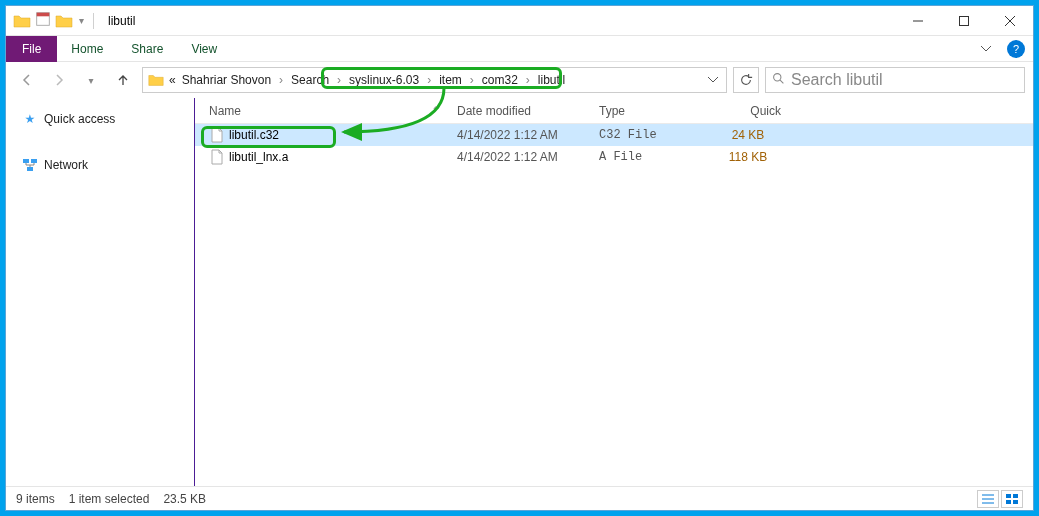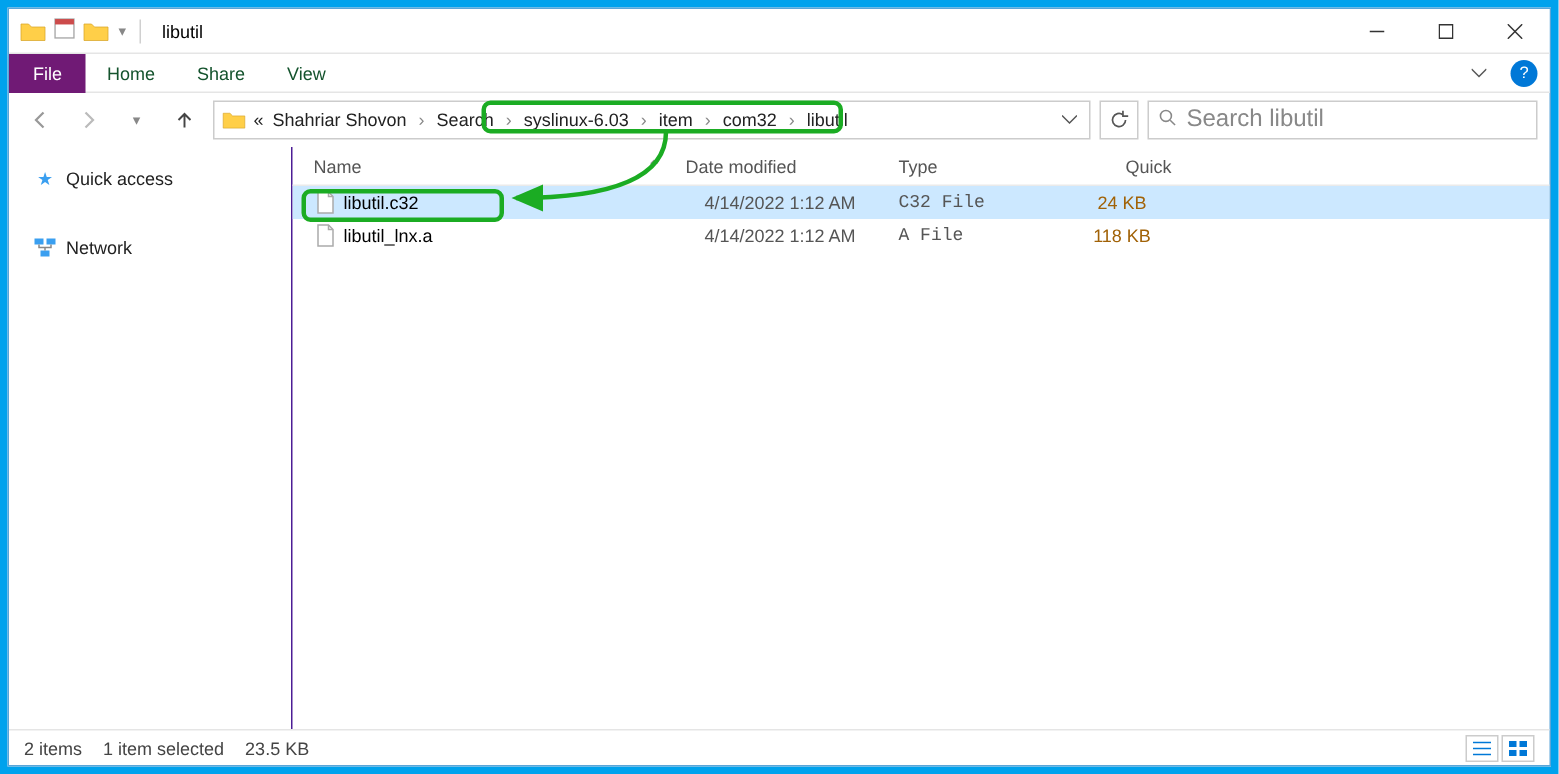--- a/index.html
+++ b/index.html
@@ -53,21 +53,21 @@
 .col.date { width: 142px; }
 .col.type { width: 116px; }
 .col.size { width: 82px; justify-content: flex-end; }
 .col .sort { margin-left: auto; color: #999; }
 
 .filelist { flex: 1; overflow: auto; position: relative; }
 .row { display: flex; align-items: center; height: 22px; }
 .row.selected { background: #cce8ff; }
 .row .cell { padding: 0 8px; }
 .row .name { width: 254px; padding-left: 14px; display: flex; align-items: center; gap: 4px; }
-.row .date { width: 142px; color: #555; text-align: center; }
+.row .date { width: 142px; color: #555; }
 .row .type { width: 116px; color: #555; font-family: Liberation Mono, monospace; }
 .row .size { width: 82px; text-align: center; color: #a16207; }
 .file-ico { width: 16px; height: 16px; }
 
 
 .status { height: 24px; border-top: 1px solid #e5e5e5; display: flex; align-items: center; padding: 0 10px; gap: 14px; color: #444; }
 .status .right { margin-left: auto; display: flex; gap: 2px; }
 .status .viewbtn { width: 22px; height: 18px; border: 1px solid #ccc; display: flex; align-items: center; justify-content: center; color: #0078d7; }
 
 
@@ -277,21 +277,21 @@
   <svg class="annarrow" style="top:78px; left:328px;" width="120" height="60">
     <defs>
         <marker id="ah" markerWidth="8" markerHeight="8" refX="6" refY="3" orient="auto">
           <path d="M0,0 L7,3 L0,6 z" fill="#1bac23"></path>
         </marker>
       </defs>
     <path d="M110 4 Q110 48 10 48" fill="none" stroke="#1bac23" stroke-width="3" marker-end="url(#ah)"></path>
   </svg>
 
   <div class="status">
-    <span>2 items</span>
+    <span>9 items</span>
     <span>1 item selected</span>
     <span>23.5 KB</span>
     <div class="right">
       <div class="viewbtn">
         <svg width="12" height="10">
             <line x1="0" y1="1" x2="12" y2="1" stroke="currentColor"></line>
             <line x1="0" y1="5" x2="12" y2="5" stroke="currentColor"></line>
             <line x1="0" y1="9" x2="12" y2="9" stroke="currentColor"></line>
           </svg>
       </div>

